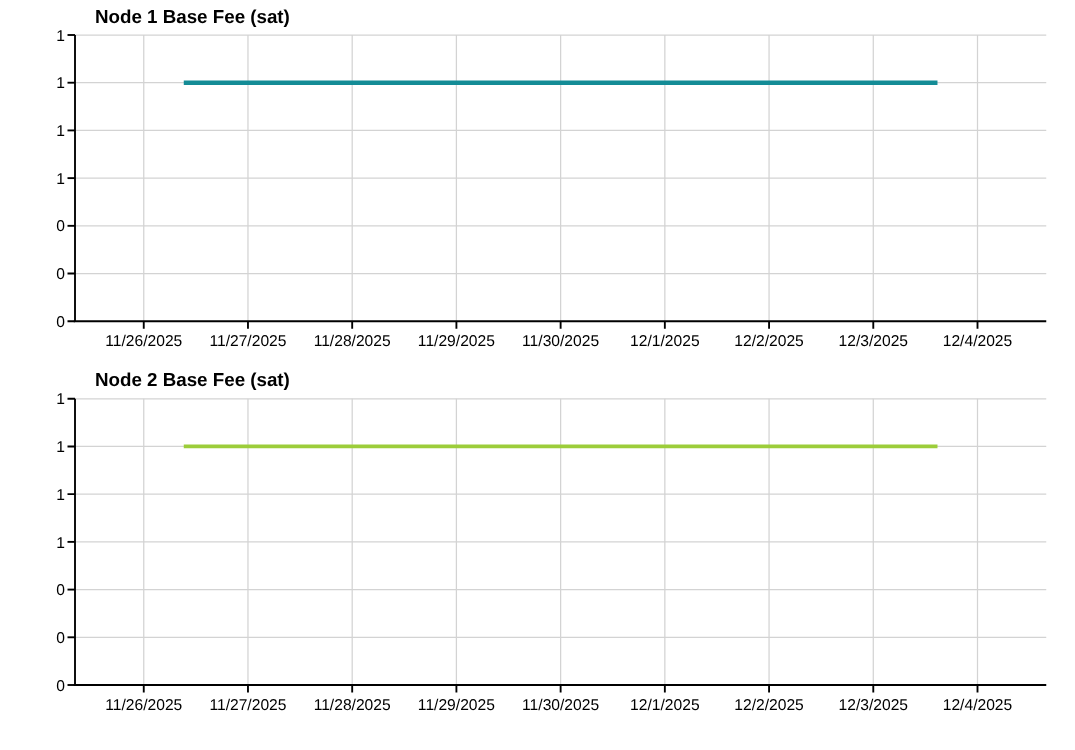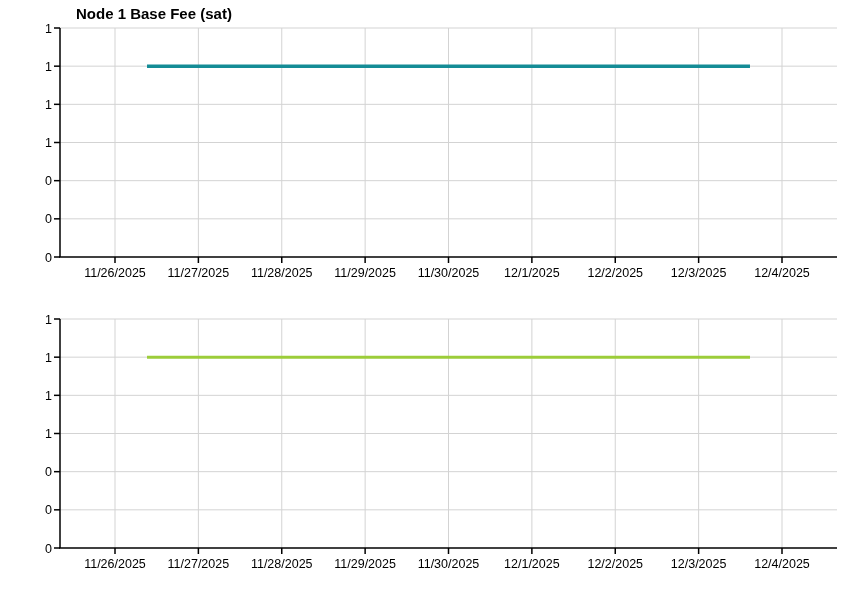--- a/index.html
+++ b/index.html
@@ -94,20 +94,21 @@
         <text x="615.25" y="277" text-anchor="middle" font-size="12.5" fill="#000000">12/2/2025</text>
         <line x1="698.625" y1="257" x2="698.625" y2="263" stroke="#000000" stroke-width="1.5"></line>
         <text x="698.625" y="277" text-anchor="middle" font-size="12.5" fill="#000000">12/3/2025</text>
         <line x1="782" y1="257" x2="782" y2="263" stroke="#000000" stroke-width="1.5"></line>
         <text x="782" y="277" text-anchor="middle" font-size="12.5" fill="#000000">12/4/2025</text>
         <line x1="147.016" y1="66.16666666666666" x2="749.9839999999999" y2="66.16666666666666" stroke="#148c96" stroke-width="3.5" stroke-linecap="butt"></line>
       </svg>
   </section>
 
   <section class="chart second">
+    <h2 class="chart-title">Node 2 Base Fee (sat)</h2>
     <svg class="plot" id="plot1" width="860" height="309" viewBox="0 0 860 309">
         <line x1="60" y1="28" x2="837" y2="28" stroke="#d3d3d3" stroke-width="1"></line>
         <line x1="60" y1="66.16666666666666" x2="837" y2="66.16666666666666" stroke="#d3d3d3" stroke-width="1"></line>
         <line x1="60" y1="104.33333333333333" x2="837" y2="104.33333333333333" stroke="#d3d3d3" stroke-width="1"></line>
         <line x1="60" y1="142.5" x2="837" y2="142.5" stroke="#d3d3d3" stroke-width="1"></line>
         <line x1="60" y1="180.66666666666666" x2="837" y2="180.66666666666666" stroke="#d3d3d3" stroke-width="1"></line>
         <line x1="60" y1="218.83333333333331" x2="837" y2="218.83333333333331" stroke="#d3d3d3" stroke-width="1"></line>
         <line x1="115" y1="28" x2="115" y2="257" stroke="#d3d3d3" stroke-width="1"></line>
         <line x1="198.375" y1="28" x2="198.375" y2="257" stroke="#d3d3d3" stroke-width="1"></line>
         <line x1="281.75" y1="28" x2="281.75" y2="257" stroke="#d3d3d3" stroke-width="1"></line>

